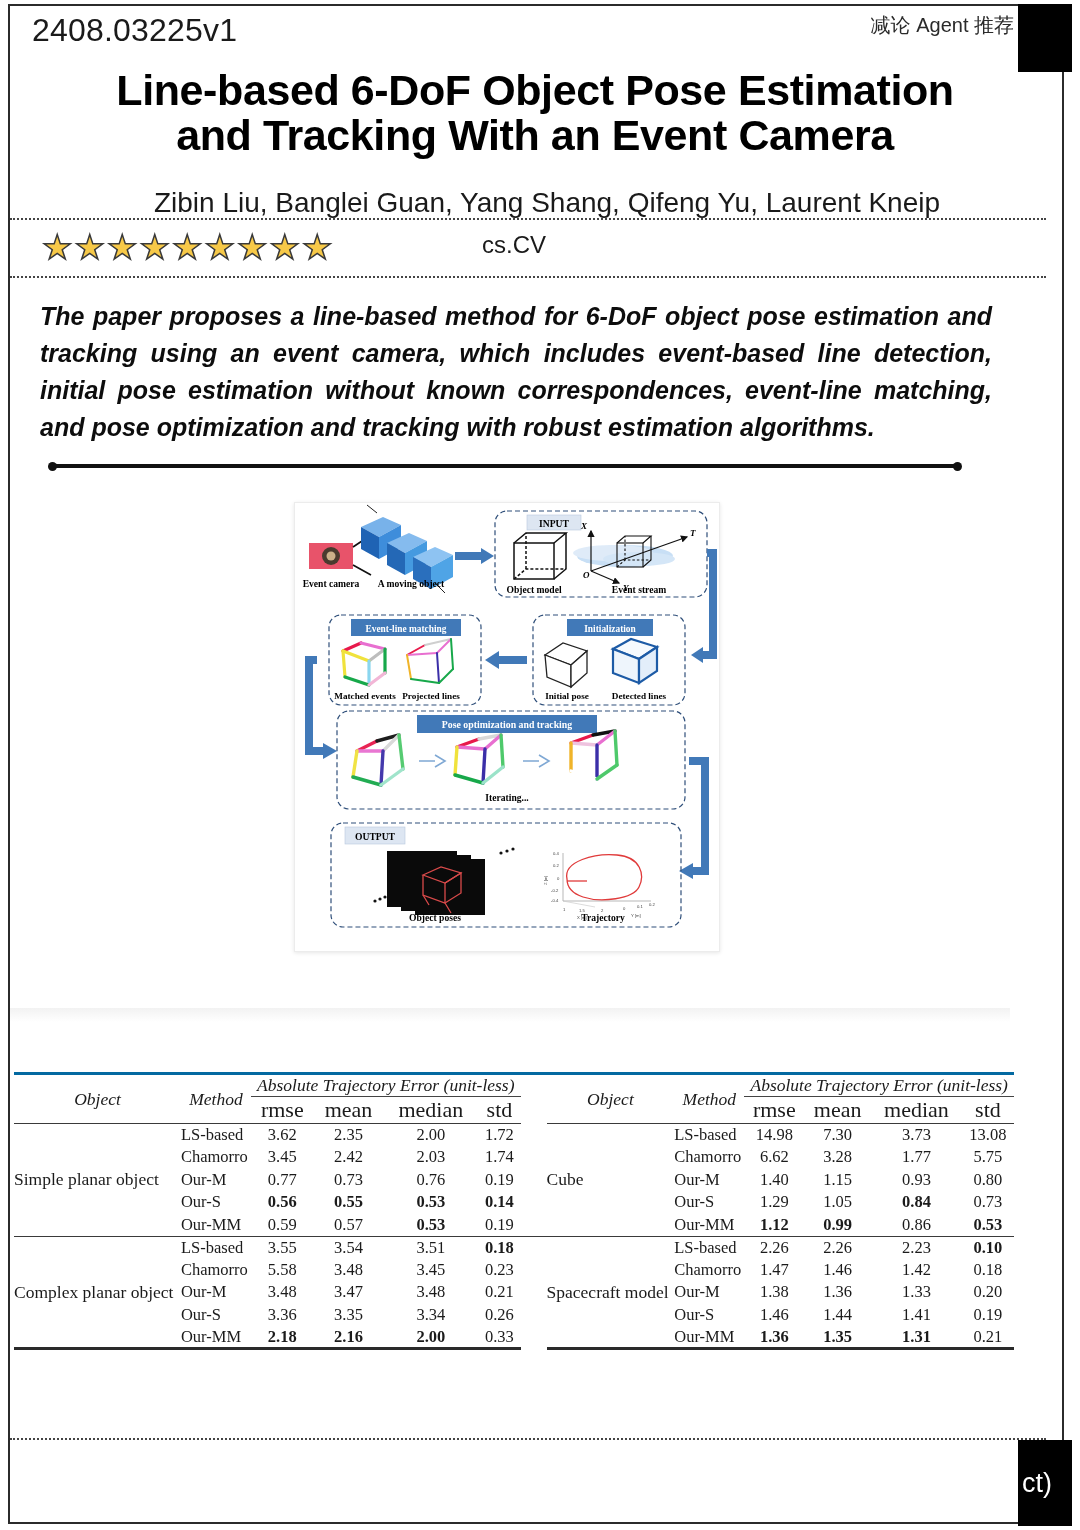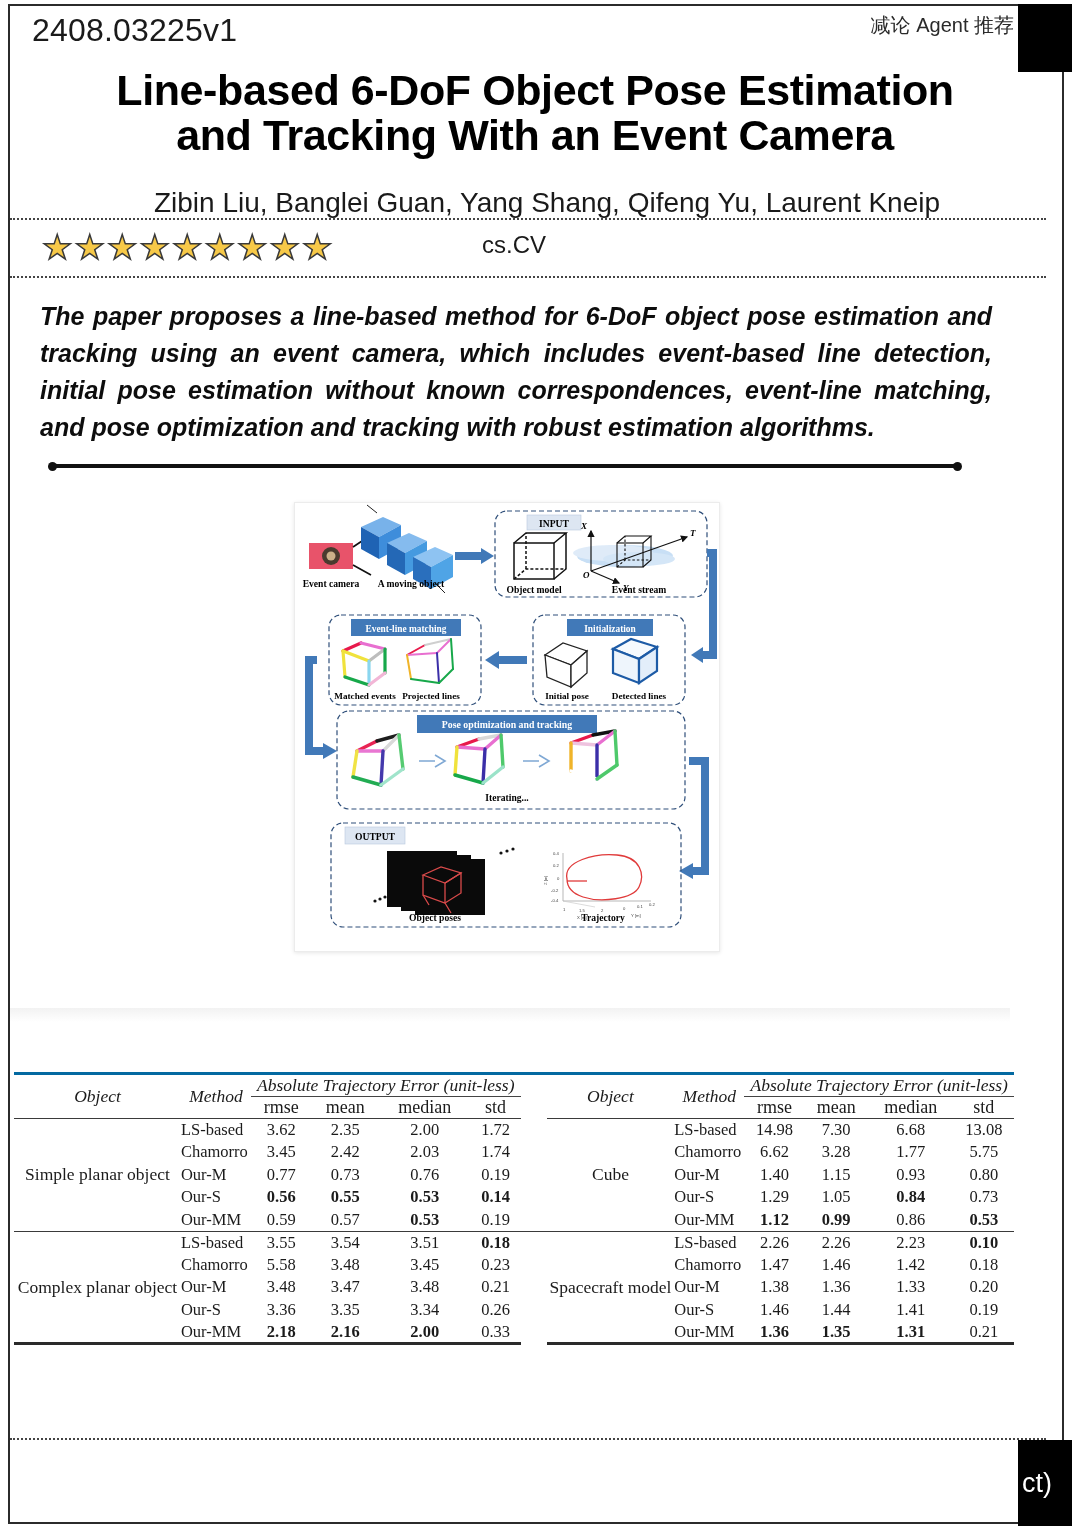--- a/index.html
+++ b/index.html
@@ -113,22 +113,22 @@
   }
   table.att td,table.att th{padding:0;}
   .rule-top{border-top:3px solid #0369a1;font-style:italic;}
   .hdr-obj,.hdr-mth{
     text-align:center;vertical-align:middle;font-size:17.5px;
   }
   .ate-title{
     text-align:center;font-size:17.5px;padding-bottom:2px;
     border-bottom:1.4px solid #444;
   }
-  .sub-h{text-align:center;font-size:18px;padding:3px 0 5px;}
-  .obj-cell{text-align:center;vertical-align:middle;font-size:17.5px;}
+  .sub-h{text-align:center;font-size:22px;padding:3px 0 5px;}
+  .obj-cell{vertical-align:middle;font-size:17.5px;}
   .mth{text-align:left;padding-right:10px;white-space:nowrap;}
   .num{text-align:center;}
   .b{font-weight:bold;}
   .grp-sep td{border-top:1.6px solid #3a3a3a;}
   .gap{width:26px;}
   .r{height:22.5px;}
 
   
   .foot-dot{
     position:absolute;left:10px;top:1438px;width:1036px;height:0;
@@ -461,21 +461,21 @@
             <td class="mth" style="border-top: 1.6px solid rgb(58, 58, 58);">LS-based</td>
             <td class="num" style="border-top: 1.6px solid rgb(58, 58, 58);">3.62</td>
             <td class="num" style="border-top: 1.6px solid rgb(58, 58, 58);">2.35</td>
             <td class="num" style="border-top: 1.6px solid rgb(58, 58, 58);">2.00</td>
             <td class="num" style="border-top: 1.6px solid rgb(58, 58, 58);">1.72</td>
             <td class="gap"></td>
             <td class="obj-cell" style="border-top: 1.6px solid rgb(58, 58, 58);"></td>
             <td class="mth" style="border-top: 1.6px solid rgb(58, 58, 58);">LS-based</td>
             <td class="num" style="border-top: 1.6px solid rgb(58, 58, 58);">14.98</td>
             <td class="num" style="border-top: 1.6px solid rgb(58, 58, 58);">7.30</td>
-            <td class="num" style="border-top: 1.6px solid rgb(58, 58, 58);">6.68</td>
+            <td class="num" style="border-top: 1.6px solid rgb(58, 58, 58);">3.73</td>
             <td class="num" style="border-top: 1.6px solid rgb(58, 58, 58);">13.08</td>
           </tr>
           <tr class="r">
             <td class="obj-cell"></td>
             <td class="mth">Chamorro</td>
             <td class="num">3.45</td>
             <td class="num">2.42</td>
             <td class="num">2.03</td>
             <td class="num">1.74</td>
             <td class="gap"></td>

